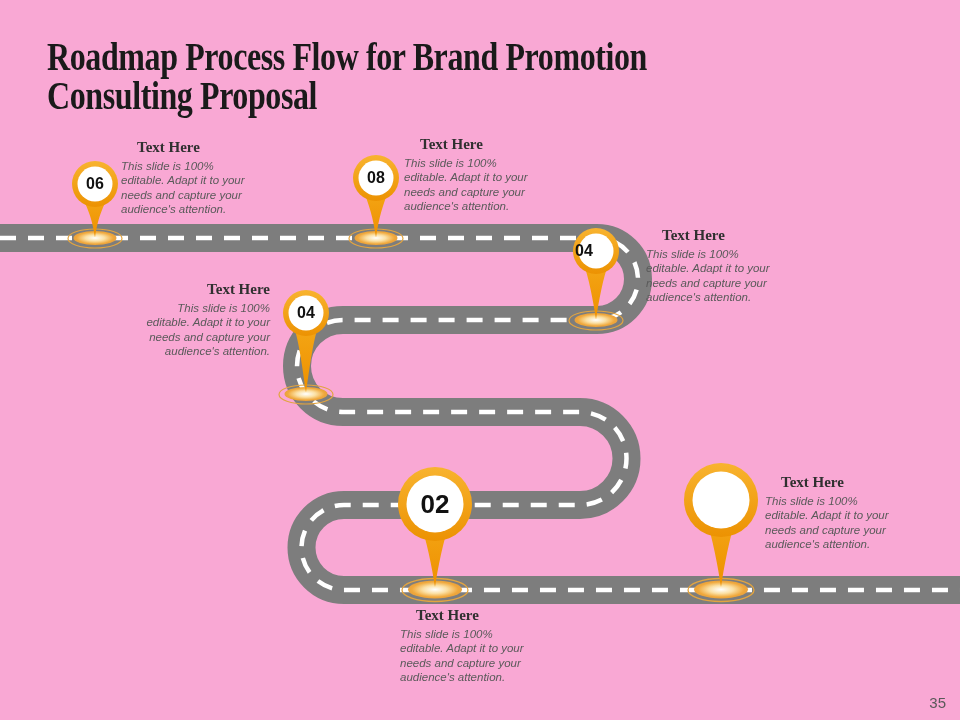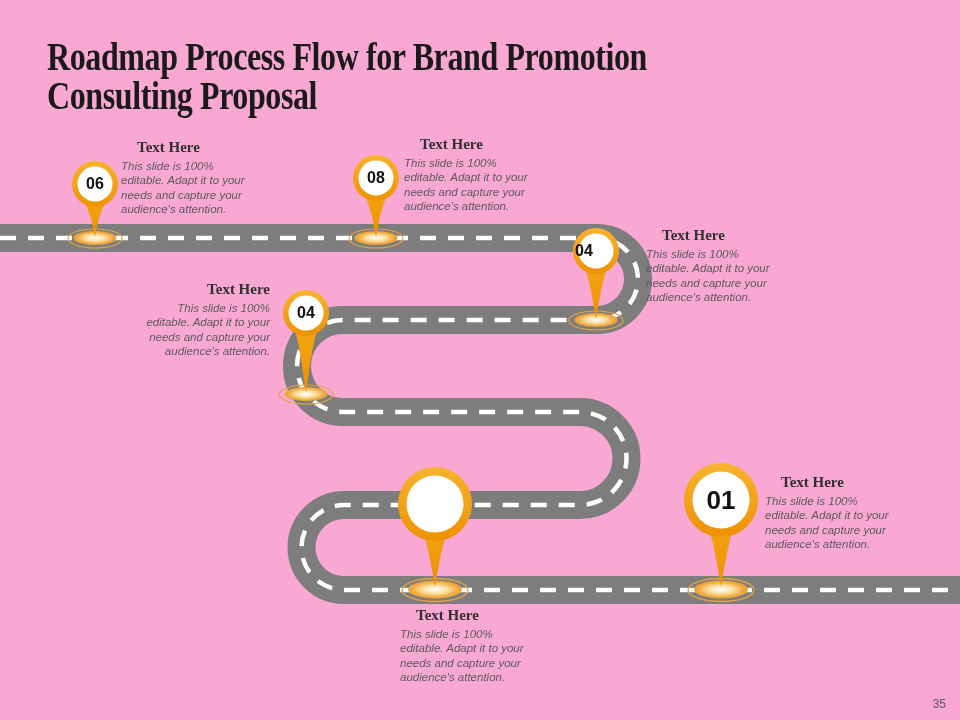--- a/index.html
+++ b/index.html
@@ -24,21 +24,21 @@
   .step { position:absolute; width:150px; }
   .step .heading {
     font-family:"Liberation Serif", serif; font-weight:700;
     font-size:15px; color:#303030; margin:0 0 3px 16px;
   }
   .step .body {
     font-size:11.5px; line-height:14.3px; color:#5a5a5a; white-space:pre-line;font-style:italic;
   }
   .step.align-right { text-align:right; }
   .page-num {
-    position:absolute; right:14px; bottom:9px; font-size:12px; color:#595959;
+    position:absolute; right:14px; bottom:9px; font-size:15px; color:#595959;
   }
 </style>
 </head>
 <body>
 
 <div class="slide">
 
   <h1 class="title">Roadmap Process Flow for Brand Promotion
 Consulting Proposal</h1>
 
@@ -105,21 +105,21 @@
 
     <g>
       <ellipse cx="721" cy="590" rx="33" ry="11.5" fill="none" stroke="#E2A440" stroke-width="1.3"></ellipse>
       <ellipse cx="721" cy="589.5" rx="27" ry="9" fill="url(#glowG)"></ellipse>
       <path d="M 705,514 C 713,540 718,567 721,587 C 724,567 729,540 737,514 Z" fill="url(#tailG)"></path>
       <circle cx="721" cy="500" r="37" fill="url(#ringG)"></circle>
       <circle cx="721" cy="500" r="28.5" fill="#ffffff"></circle>
     </g>
   </svg>
 
-  <div class="pin-num large" style="left:684px; top:463px;">01</div>
+  <div class="pin-num large" style="left:398px; top:467px;">02</div>
   <div class="pin-num small" style="left:283px; top:290px;">04</div>
   <div class="pin-num small" style="left:561px; top:228px;">04</div>
   <div class="pin-num small" style="left:353px; top:155px;">08</div>
   <div class="pin-num small" style="left:72px;  top:161px;">06</div>
 
   <div class="step" style="left:765px; top:474px;">
     <p class="heading">Text Here</p>
     <div class="body">This slide is 100%
 editable. Adapt it to your
 needs and capture your

